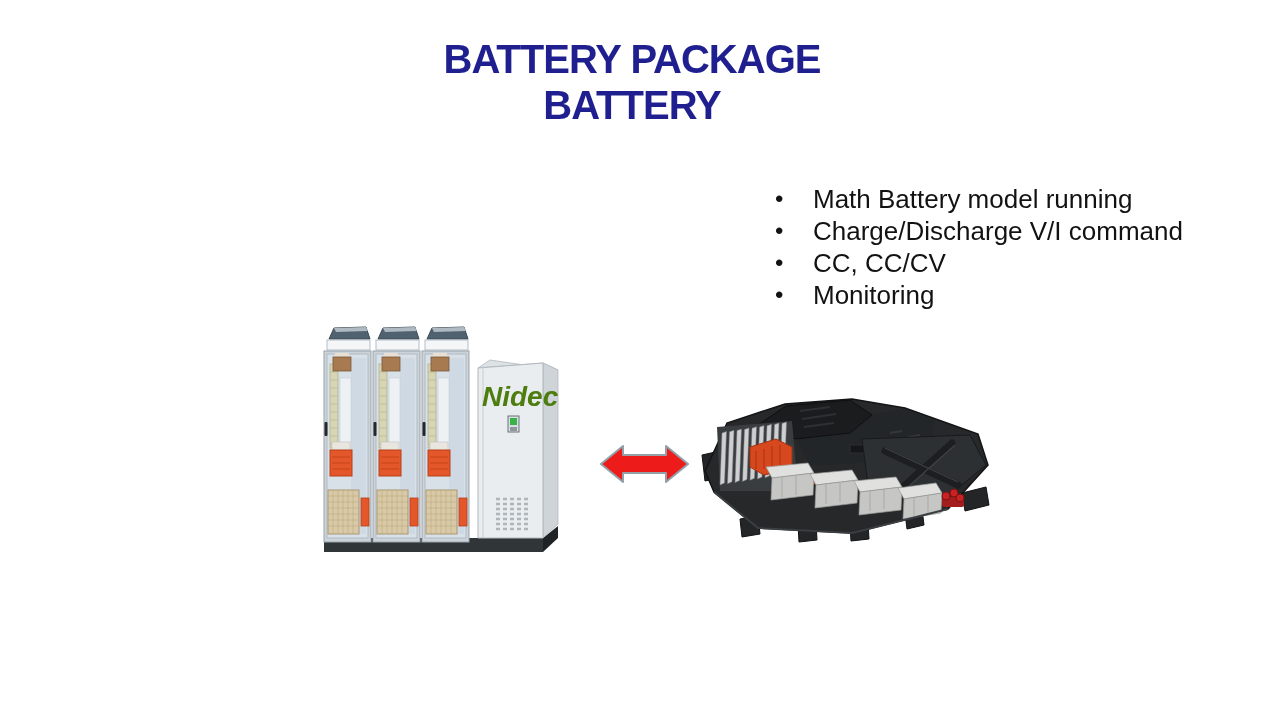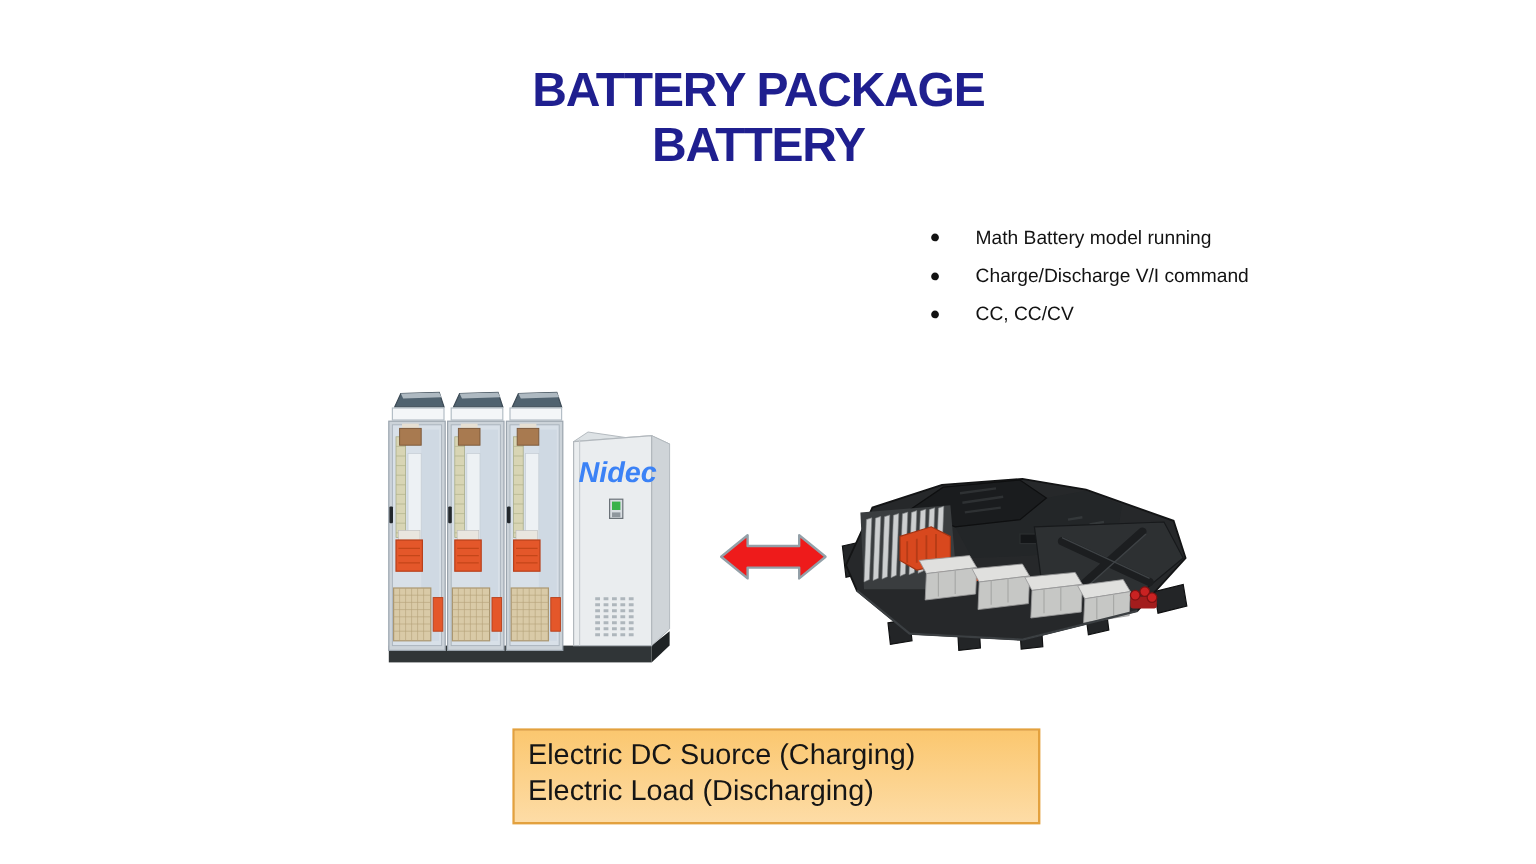--- a/index.html
+++ b/index.html
@@ -1,35 +1,35 @@
 <!DOCTYPE html>
 <html><head>
 <meta charset="utf-8">
 <style>
   html,body{margin:0;padding:0;background:#fff;}
   .slide{
     position:relative;width:1280px;height:720px;background:#ffffff;overflow:hidden;
     font-family:"Liberation Sans", sans-serif;color:#111;
   }
   .title{
-    position:absolute;top:36px;left:0;right:16px;margin:16px;
+    position:absolute;top:36px;left:0;right:16px;margin:0;
     text-align:center;font-size:40px;font-weight:700;line-height:46px;
     letter-spacing:-1px;color:#1F1F8F;
   }
   .features{
     position:absolute;left:765px;top:183px;margin:0;padding:0;list-style:none;
-    font-size:16px;line-height:32px;color:#121212;
+    font-size:26px;line-height:32px;color:#121212;
   }
   .features li{position:relative;padding-left:48px;white-space:nowrap;}
   .features li::before{content:"\2022";position:absolute;left:10px;top:0;font-size:24px;}
   figure{margin:0;padding:0;}
   .tester{position:absolute;left:322px;top:326px;width:238px;height:230px;}
   .nidec{
     position:absolute;left:160px;top:55px;width:70px;
-    font-size:24px;font-weight:800;font-style:italic;color:#3b82f6;
+    font-size:28px;font-weight:800;font-style:italic;color:#4d7c0f;
   }
   .arrow{position:absolute;left:600px;top:444px;}
   .battery{position:absolute;left:700px;top:393px;width:292px;height:156px;}
   .caption{
     position:absolute;left:427px;top:607px;width:425px;height:66px;
     border:2px solid #E3A13E;
     background:linear-gradient(180deg,#FBC76F 0%,#FDDCA6 100%);
     font-size:24px;line-height:30px;padding:6px 0 4px 11px;color:#151515;
   }
 </style>
@@ -37,20 +37,21 @@
 <body>
 
 <div class="slide">
 
   <h1 class="title"><span>BATTERY PACKAGE</span><br><span>BATTERY</span></h1>
 
   <ul class="features">
     <li><span>Math Battery model running</span></li>
     <li><span>Charge/Discharge V/I command</span></li>
     <li><span>CC, CC/CV</span></li>
+    <li><span>Monitoring</span></li>
   </ul>
 
   <figure class="tester">
     <svg width="238" height="230" viewBox="0 0 238 230">
       <defs>
         <g id="bay">
           <polygon points="6,13 11,2 43,1 47,13" fill="#50626f" stroke="#3c4a55" stroke-width="1"></polygon>
           <polygon points="11,2 43,1 45,5 13,6" fill="#aeb9c1"></polygon>
           <rect x="4" y="14" width="43" height="10" fill="#f4f6f8" stroke="#b4bec6" stroke-width="1"></rect>
           <rect x="1" y="25" width="47" height="191" fill="#ccd3d9" stroke="#9aa4ad" stroke-width="1"></rect>
@@ -168,18 +169,14 @@
       <g>
         <rect x="242" y="104" width="22" height="10" rx="2" fill="#a31d1d"></rect>
         <circle cx="246" cy="103" r="4" fill="#c92222" stroke="#7e1212" stroke-width="1"></circle>
         <circle cx="254" cy="100" r="4" fill="#c92222" stroke="#7e1212" stroke-width="1"></circle>
         <circle cx="260" cy="105" r="4" fill="#c92222" stroke="#7e1212" stroke-width="1"></circle>
       </g>
       <path d="M14,99 L58,135 L152,140 L248,116" stroke="#3b3f42" stroke-width="2" fill="none"></path>
     </svg>
   </figure>
 
-  <div class="caption">
-    <div>Electric DC Suorce (Charging)</div>
-    <div>Electric Load (Discharging)</div>
-  </div>
 
 </div>
 
 </body></html>

